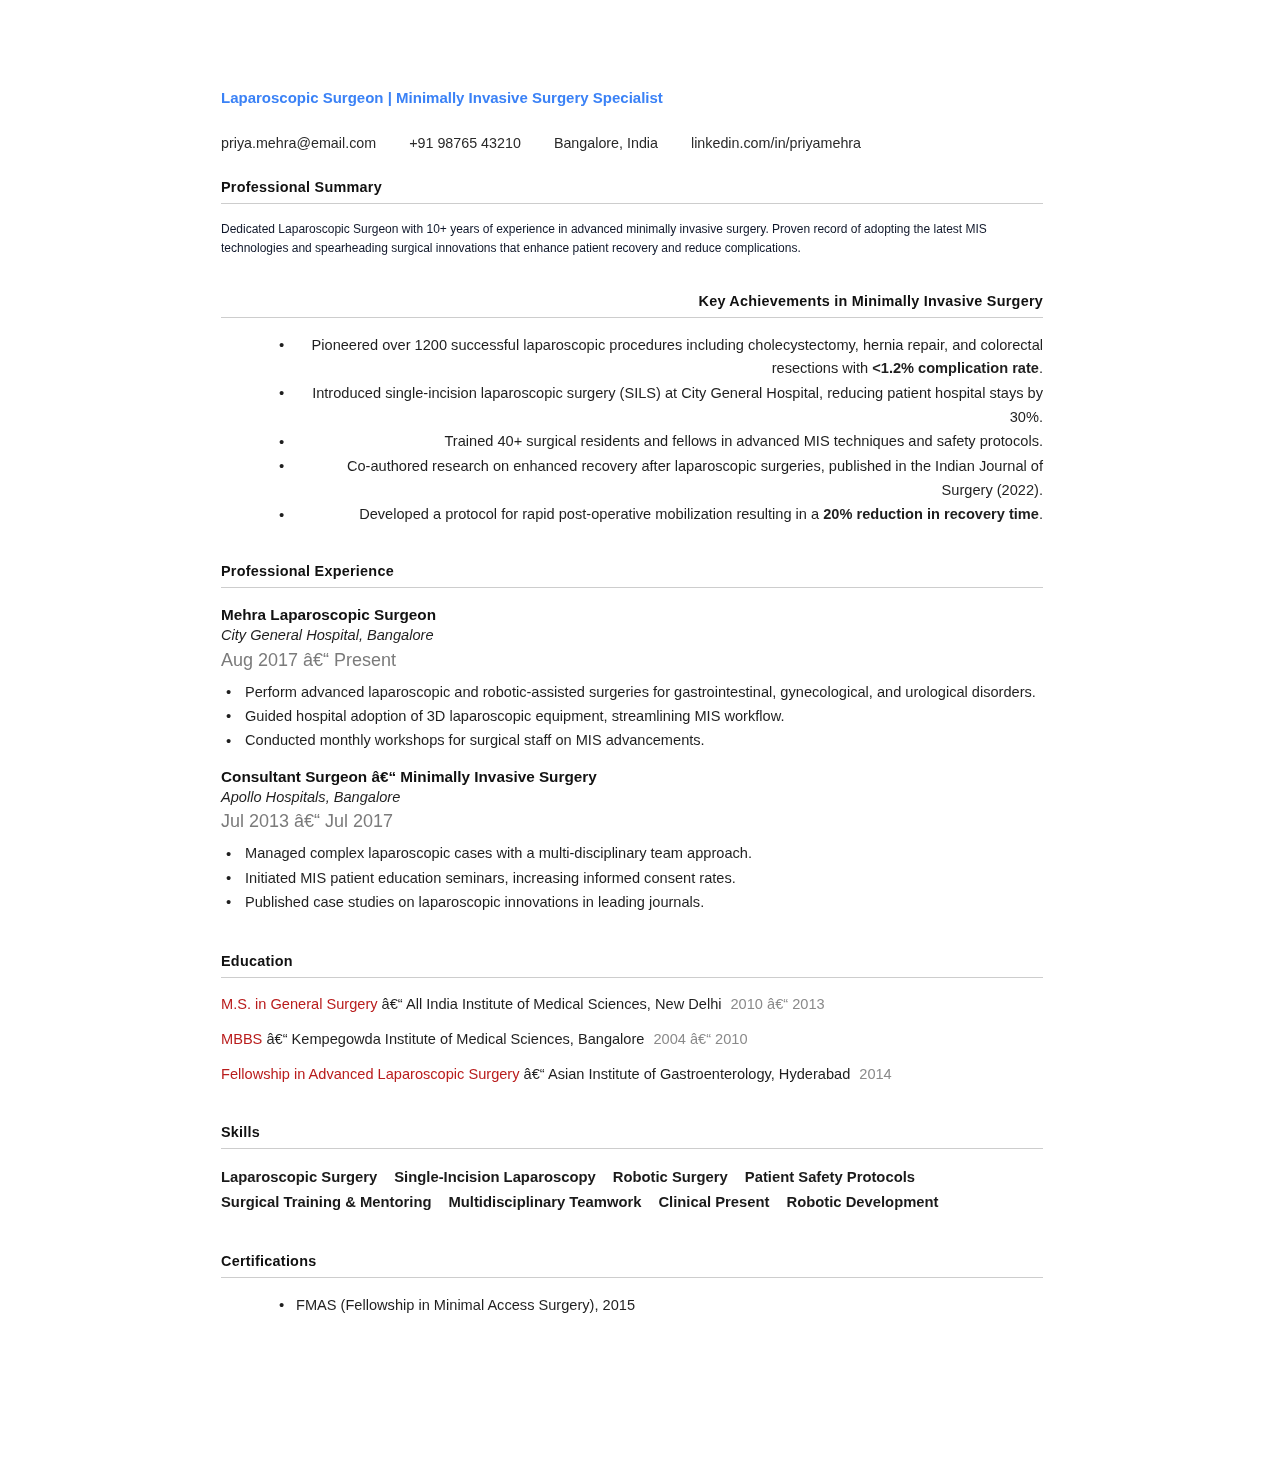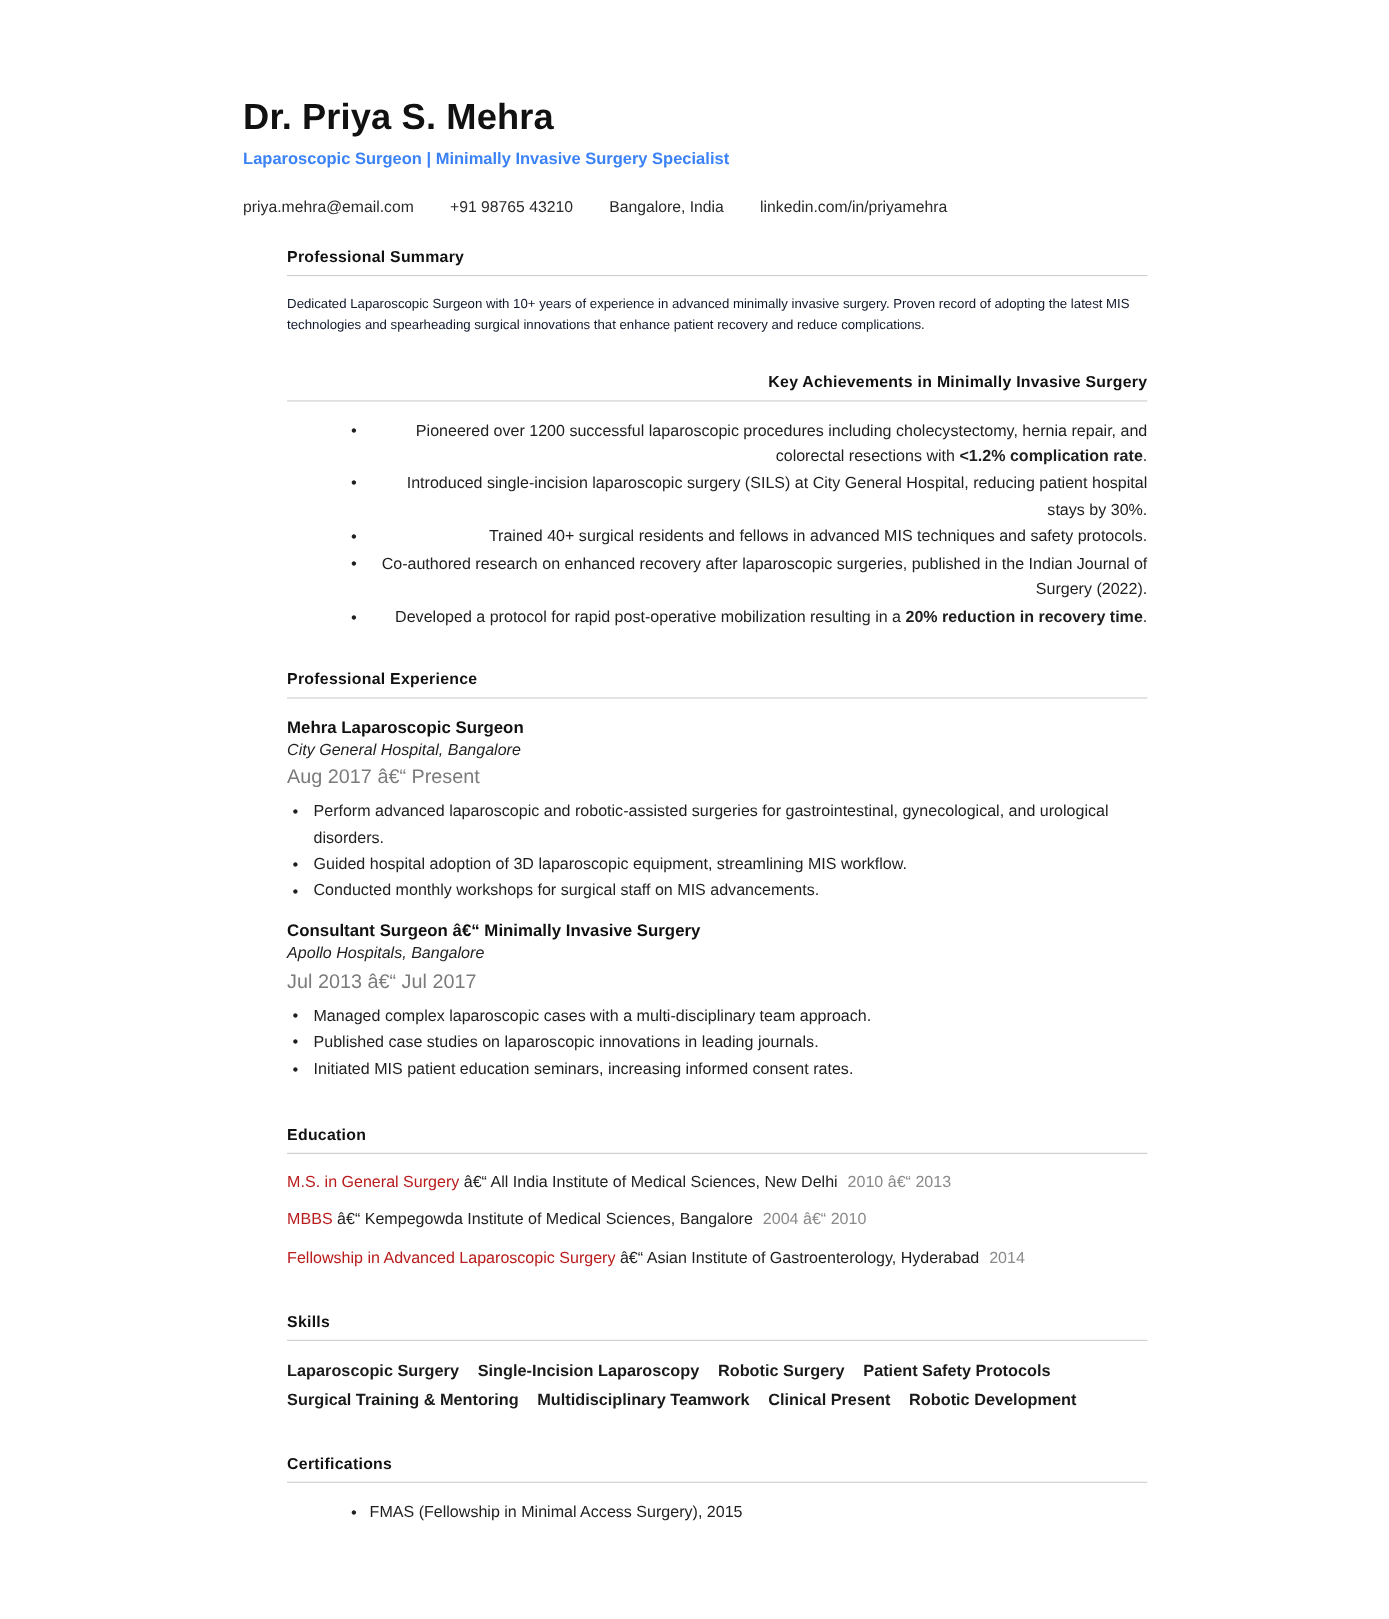--- a/index.html
+++ b/index.html
@@ -45,21 +45,21 @@
     font-size: 14.3px;
     color: #2a2a2a;
     line-height: 1.35;
     margin: 0 0 22px 0;
     white-space: nowrap;
   }
   .contact span.c-item { margin-right: 33px; }
   .contact span.c-item:last-child { margin-right: 0; }
 
   
-  .section { margin-top: 20px; margin-left: 40px; }
+  .section { margin-top: 20px; }
   .sec-head {
     font-size: 14.4px;
     font-weight: bold;
     color: #111111;
     letter-spacing: 0.25px;
     padding-bottom: 8px;
     border-bottom: 1px solid #cdcdcd;
     margin-bottom: 16px;
   }
 
@@ -170,21 +170,20 @@
   .sec-skills { margin-top: 38px; }
   .sec-cert { margin-top: 37px; }
 </style>
 </head>
 <body>
 
 <div class="page">
   <div class="resume">
 
     <div>
-      <h1 class="name">Dr. Priya S. Mehra</h1>
       <div class="headline">Laparoscopic Surgeon | Minimally Invasive Surgery Specialist</div>
       <div class="contact" id="contact-line"><span class="c-item">priya.mehra@email.com</span><span class="c-item">+91 98765 43210</span><span class="c-item">Bangalore, India</span><span class="c-item">linkedin.com/in/priyamehra</span></div>
     </div>
 
     <div class="section sec-summary">
       <div class="sec-head">Professional Summary</div>
       <p class="summary">Dedicated Laparoscopic Surgeon with 10+ years of experience in advanced minimally invasive surgery. Proven record of adopting the latest MIS technologies and spearheading surgical innovations that enhance patient recovery and reduce complications.</p>
     </div>
 
     <div class="section sec-achv">
@@ -210,22 +209,22 @@
               <li>Guided hospital adoption of 3D laparoscopic equipment, streamlining MIS workflow.</li>
               <li>Conducted monthly workshops for surgical staff on MIS advancements.</li>
             </ul>
           </div>
           <div class="job">
             <div class="job-title">Consultant Surgeon â€“ Minimally Invasive Surgery</div>
             <div class="job-org">Apollo Hospitals, Bangalore</div>
             <div class="job-dates">Jul 2013 â€“ Jul 2017</div>
             <ul class="shallow">
               <li>Managed complex laparoscopic cases with a multi-disciplinary team approach.</li>
+              <li>Initiated MIS patient education seminars, increasing informed consent rates.</li>
               <li>Published case studies on laparoscopic innovations in leading journals.</li>
-              <li>Initiated MIS patient education seminars, increasing informed consent rates.</li>
             </ul>
           </div>
         </div>
     </div>
 
     <div class="section sec-edu">
       <div class="sec-head">Education</div>
       <div id="education-list">
           <div class="edu-row"><span class="edu-degree">M.S. in General Surgery</span><span class="edu-sep"> â€“ </span><span class="edu-inst">All India Institute of Medical Sciences, New Delhi</span><span class="edu-dates">2010 â€“ 2013</span></div>
           <div class="edu-row"><span class="edu-degree">MBBS</span><span class="edu-sep"> â€“ </span><span class="edu-inst">Kempegowda Institute of Medical Sciences, Bangalore</span><span class="edu-dates">2004 â€“ 2010</span></div>

